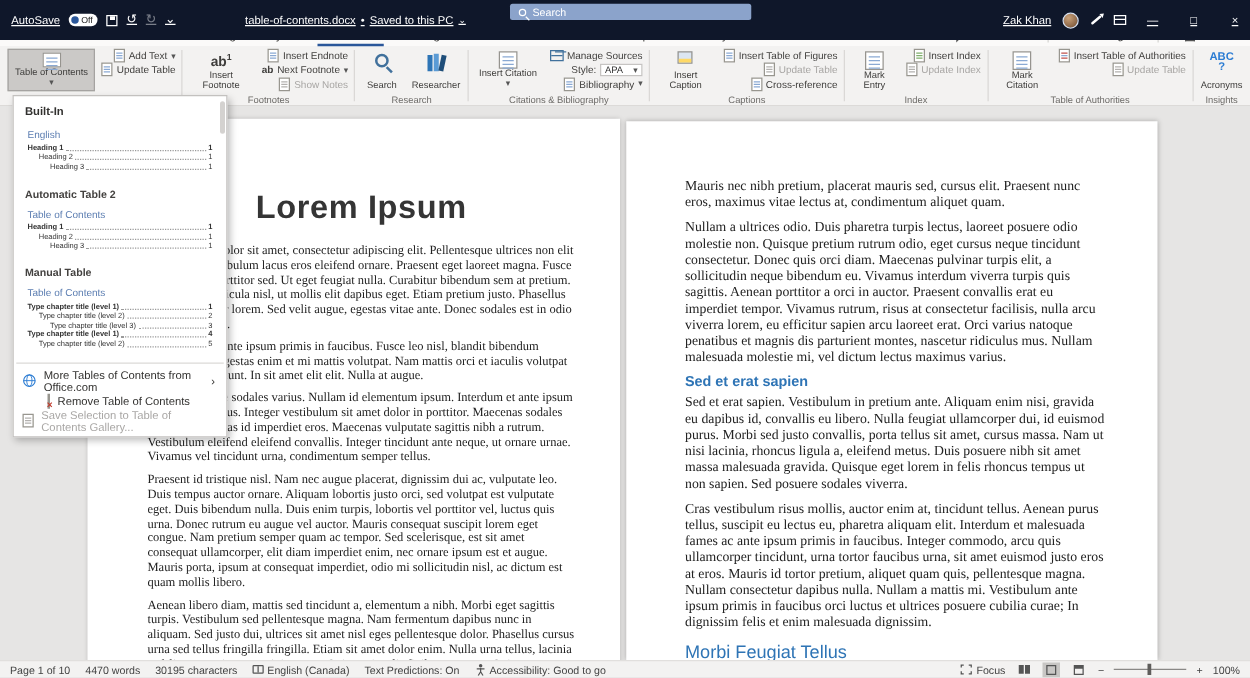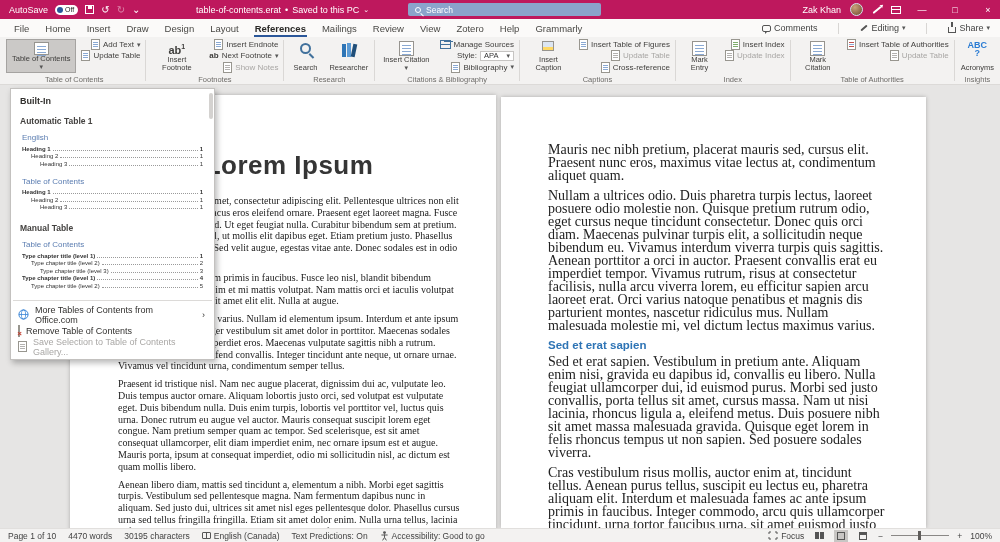--- a/index.html
+++ b/index.html
@@ -1,19 +1,19 @@
 <!DOCTYPE html>
 <html><head>
 <meta charset="utf-8">
 <style>
   * { margin:0; padding:0; box-sizing:border-box; }
   html,body { width:1000px; height:542px; overflow:hidden; font-family:"Liberation Sans",sans-serif; background:#e6e5e4; position:relative; }
 
   
-  .titlebar { position:absolute; top:0; left:0; width:1000px; height:19px; background:#be185d; color:#fff; display:flex; align-items:center; font-size:9px; z-index:60; }
+  .titlebar { position:absolute; top:0; left:0; width:1000px; height:32px; background:#0f172a; color:#fff; display:flex; align-items:center; font-size:9px; z-index:60;text-decoration:underline; }
   .qat { display:flex; align-items:center; gap:7px; padding-left:9px; width:196px; }
   .autosave-pill { background:#fff; color:#222; border-radius:6px; height:10px; display:flex; align-items:center; gap:2px; padding:0 4px 0 2px; font-size:7px; }
   .autosave-dot { width:6px; height:6px; border-radius:50%; background:#2b579a; display:inline-block; }
   .tb-ic { color:#fff; font-size:10px; line-height:10px; }
   .i-floppy { width:9px; height:9px; border:1px solid #fff; position:relative; }
   .i-floppy::after { content:""; position:absolute; left:2px; top:0; width:4px; height:3px; background:#fff; }
   .dim { opacity:.45; }
   .tb-title { white-space:nowrap; font-size:9px; display:flex; gap:4px; align-items:center; }
   .tb-search { position:absolute; left:408px; top:3px; width:193px; height:13px; background:#8ba3cb; border-radius:2px; display:flex; align-items:center; gap:5px; padding:0 7px; color:#fff; font-size:8.5px; }
   .i-mag-w { width:6px; height:6px; border:1px solid #fff; border-radius:50%; position:relative; flex:none; }
@@ -73,44 +73,44 @@
   .i-grid { width:11px; height:9px; border:1px solid #41719c; position:relative; flex:none; }
   .i-grid::after { content:""; position:absolute; left:0; top:3px; width:9px; height:1px; background:#41719c; box-shadow:3px -3px 0 #41719c; }
   .i-img { width:12px; height:10px; background:#dce6f2; border:1px solid #96948f; position:relative; }
   .i-img::after { content:""; position:absolute; left:0; bottom:0; width:10px; height:3px; background:#ffd966; }
   .i-abc { font-size:8px; font-weight:bold; color:#3e3d3b; line-height:8px; text-align:center; }
   .i-abc span { display:block; color:#2b7cd3; font-size:9px; }
   .icon-stack { position:relative; }
   .i-x { position:absolute; right:-2px; bottom:-2px; color:#c0392b; font-size:8px; font-weight:bold; line-height:8px; }
 
   
-  .toc-dd { position:absolute; left:10px; top:88px; width:205px; background:#fff; border:1px solid #c3c1bf; box-shadow:2px 3px 6px rgba(0,0,0,.28); z-index:80; padding:5px 0 4px; }
+  .toc-dd { position:absolute; left:10px; top:76px; width:172px; background:#fff; border:1px solid #c3c1bf; box-shadow:2px 3px 6px rgba(0,0,0,.28); z-index:80; padding:5px 0 4px; }
   .dd-sb { position:absolute; right:1px; top:4px; width:4px; height:26px; background:#d4d2d0; border-radius:2px; }
   .dd-header { font-size:9px; font-weight:bold; color:#32312f; padding:2px 9px 4px; }
   .dd-sec-label { font-size:8.5px; font-weight:bold; color:#444240; padding:6px 9px 2px; }
   .dd-preview { margin:2px 6px 2px; padding:3px 5px 5px; }
   .dd-prev-title { font-size:8px; color:#5b7db1; margin-bottom:2px; }
   .dd-row { display:flex; align-items:flex-end; font-size:6px; color:#333; height:7.5px; }
   .dd-row .leader { flex:1; border-bottom:1px dotted #9a9a9a; margin:0 2px 1px; }
   .dd-row.lvl1 { font-weight:bold; }
   .dd-row.lvl2 { padding-left:9px; }
   .dd-row.lvl3 { padding-left:18px; }
   .dd-sep { height:1px; background:#dcdad8; margin:6px 2px; }
-  .dd-item { display:flex; align-items:center; gap:6px; height:16px; padding:0 9px 0 7px; font-size:9px; color:#32312f; }
+  .dd-item { display:flex; align-items:center; gap:6px; height:16px; padding:0 9px 0 7px; font-size:9px; color:#32312f;justify-content:center; }
   .dd-item .grow { flex:1; }
   .dd-item.disabled { color:#a9a7a5; }
   .i-globe { width:11px; height:11px; flex:none; }
 
   
   .doc-area { position:absolute; top:85px; left:0; width:1000px; height:443px; background:#e6e5e4; overflow:hidden; z-index:10; }
   .page { position:absolute; background:#fff; box-shadow:0 0 4px rgba(0,0,0,.25); }
   .page1 { left:70px; top:10px; width:426px; height:450px; padding:55px 36px 0 48px; }
   .page2 { left:501px; top:12px; width:425px; height:431px; padding:46px 40px 0 47px; }
   .doc-body p { font-family:"Liberation Serif",serif; font-size:10px; line-height:11.8px; color:#222; margin-bottom:6px; }
-  .page2 p { font-size:14px; line-height:13px; margin-bottom:7px; }
+  .page2 p { font-size:11px; line-height:13px; margin-bottom:7px; }
   .doc-h-title { font-size:26px; font-weight:bold; color:#353535; text-align:center; letter-spacing:.5px; margin-bottom:14px; }
   .doc-h1 { font-size:14.5px; font-weight:normal; color:#2e74b5; margin:9px 0 5px; }
   .doc-h2 { font-size:11.5px; font-weight:bold; color:#2e74b5; margin:6px 0 4px; }
 
   
   .statusbar { position:absolute; left:0; top:528px; width:1000px; height:14px; background:#f3f2f1; border-top:1px solid #e1dfdd; display:flex; align-items:center; font-size:8.5px; color:#424242; padding:0 8px; gap:12px; z-index:60; }
   .sb-item { display:flex; align-items:center; gap:3px; white-space:nowrap; }
   .sb-right { margin-left:auto; display:flex; align-items:center; gap:8px; }
   .i-book { width:9px; height:7px; border:1px solid #555; border-radius:1px; position:relative; }
   .i-book::after { content:""; position:absolute; left:3px; top:0; width:1px; height:5px; background:#555; }
@@ -131,21 +131,21 @@
     <span class="autosave-pill">
         <span class="autosave-dot"></span>
         <span>Off</span>
       </span>
     <span class="i-floppy"></span>
     <span class="tb-ic">↺</span>
     <span class="tb-ic dim">↻</span>
     <span class="tb-ic">⌄</span>
   </div>
   <div class="tb-title">
-    <span>table-of-contents.erat</span>
+    <span>table-of-contents.docx</span>
     <span>•</span>
     <span>Saved to this PC</span>
     <span class="chev" style="color:#fff">⌄</span>
   </div>
   <div class="tb-search">
     <span class="i-mag-w"></span>
     <span>Search</span>
   </div>
   <div class="tb-right">
     <span>Zak Khan</span>
@@ -390,40 +390,40 @@
     <div class="doc-h1">Morbi Feugiat Tellus</div>
     <p>Morbi feugiat tellus in sodales elementum. Nulla tincidunt lobortis felis vel porttitor. In elit dui, tristique et porta id, ultrices vitae tortor. Praesent a ante sit amet massa interdum porttitor. Nam et nulla augue. Pellentesque aliquam hendrerit nunc a auctor. Sed diam libero, ultricies ac eros a, ultricies hendrerit magna. Nullam rutrum nisi nunc, sit amet posuere diam malesuada non. Nullam dui urna, laoreet ac eros pharetra, interdum elementum lacus.</p>
 
   </div>
 </div>
 
 <div class="toc-dd">
   <div class="dd-sb"></div>
   <div class="dd-header">Built-In</div>
 
-  <div class="dd-sec-label">Automatic Table 1</div>
   <div class="dd-preview">
     <div class="dd-prev-title">English</div>
     <div class="dd-row lvl1">
         <span>Heading 1</span>
         <span class="leader"></span>
         <span>1</span>
       </div>
     <div class="dd-row lvl2">
         <span>Heading 2</span>
         <span class="leader"></span>
         <span>1</span>
       </div>
     <div class="dd-row lvl3">
         <span>Heading 3</span>
         <span class="leader"></span>
         <span>1</span>
       </div>
   </div>
 
+  <div class="dd-sec-label">Automatic Table 2</div>
   <div class="dd-preview">
     <div class="dd-prev-title">Table of Contents</div>
     <div class="dd-row lvl1">
         <span>Heading 1</span>
         <span class="leader"></span>
         <span>1</span>
       </div>
     <div class="dd-row lvl2">
         <span>Heading 2</span>
         <span class="leader"></span>

